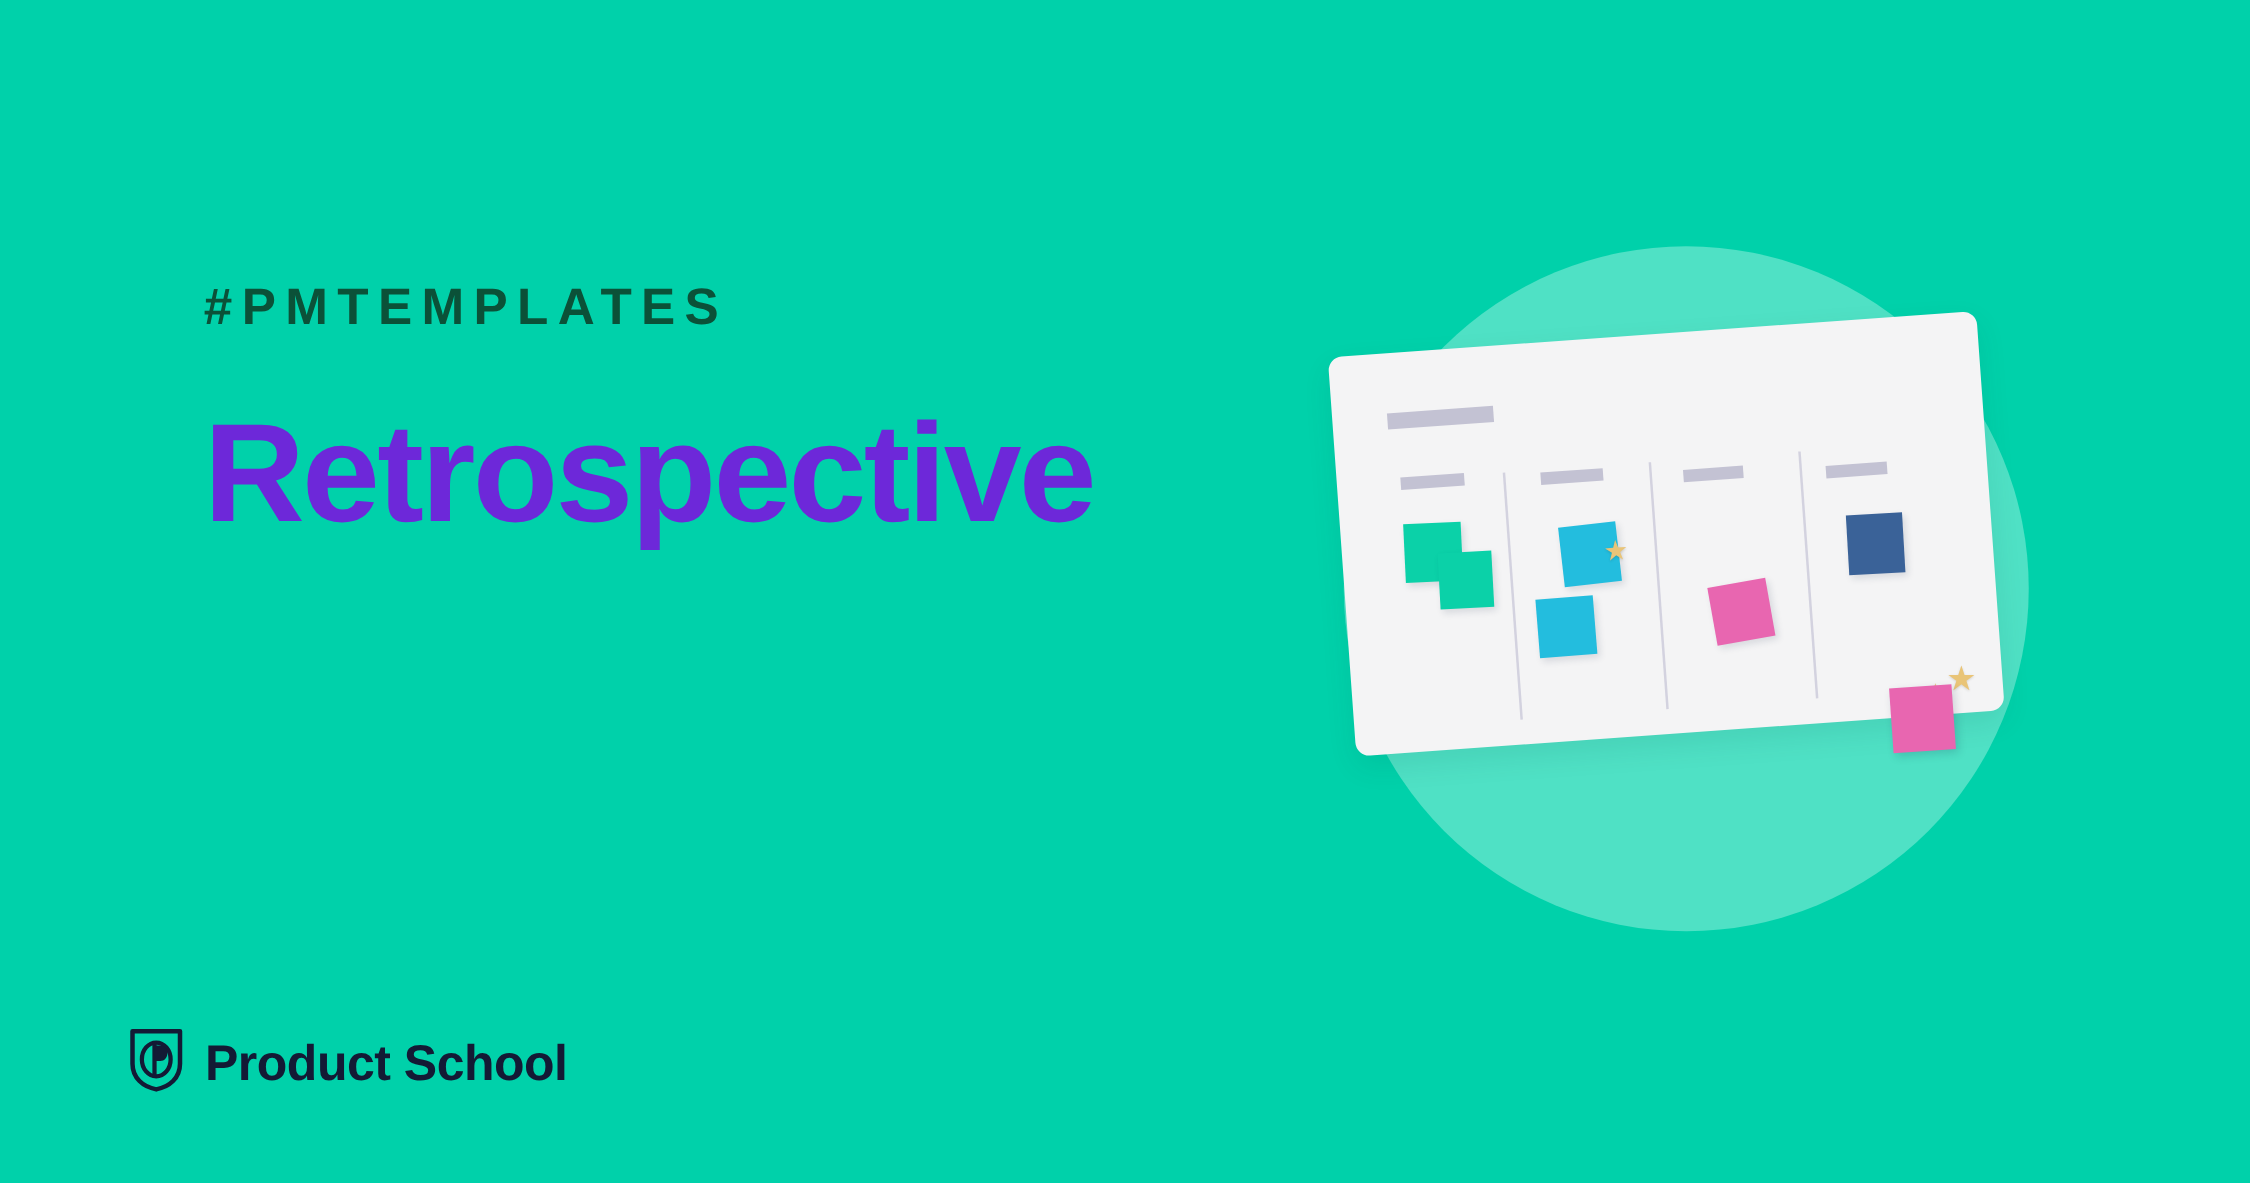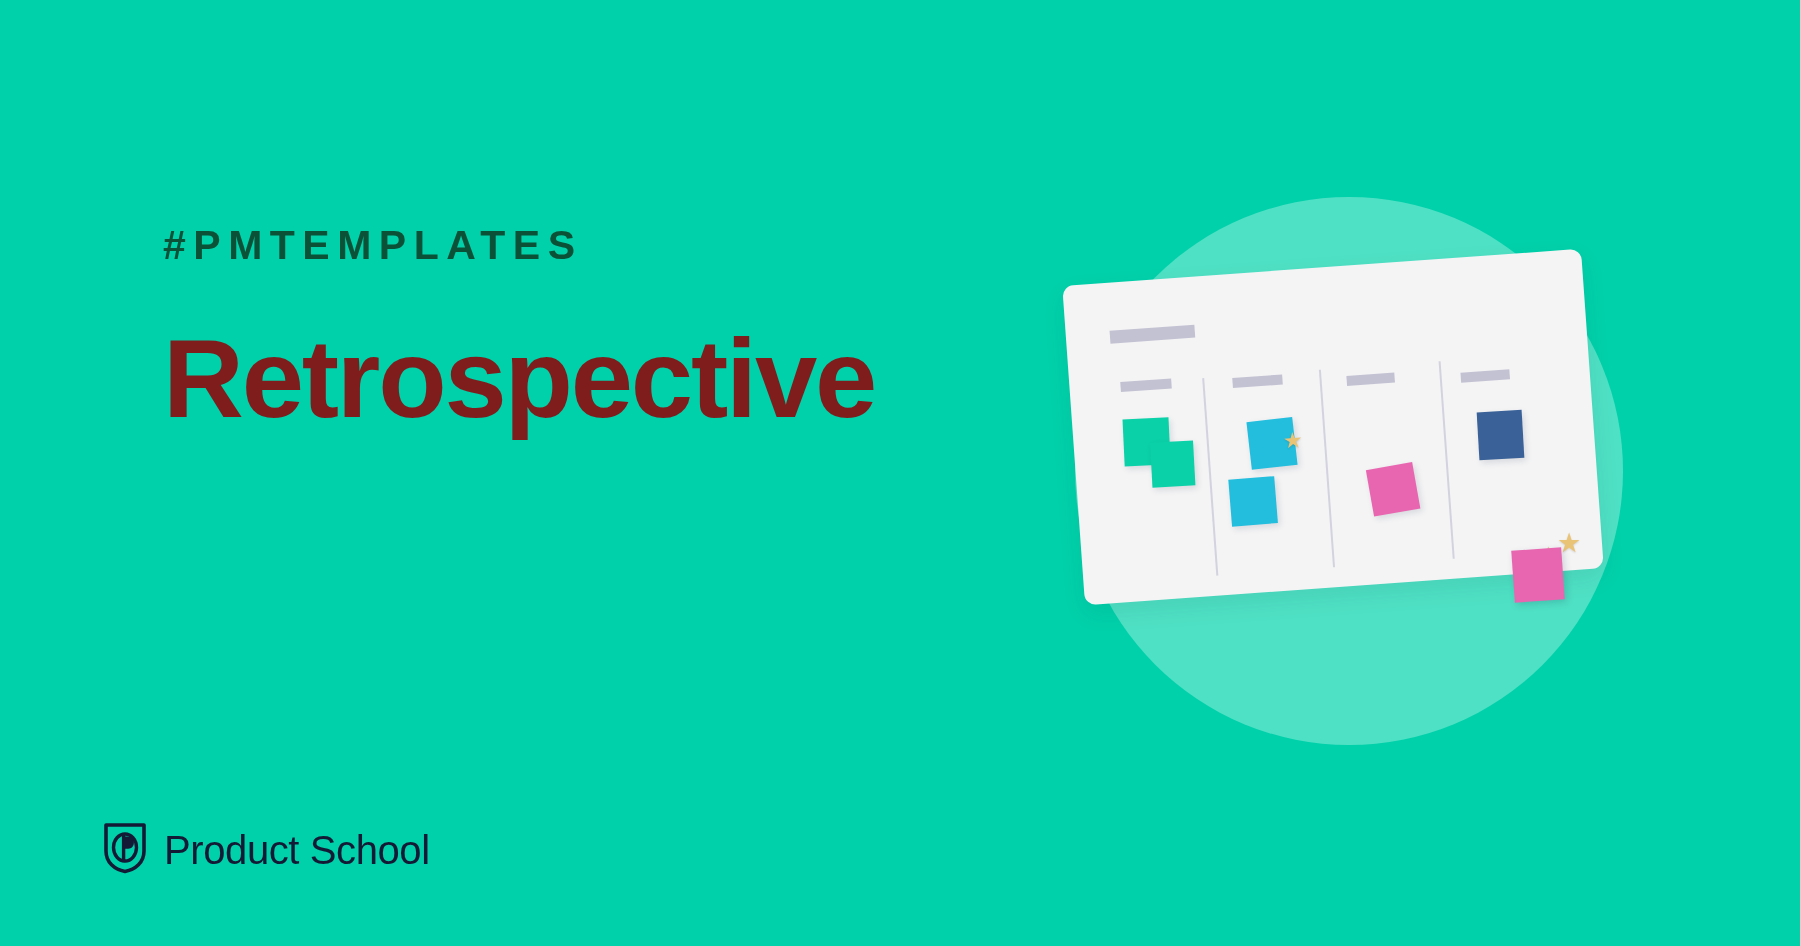--- a/index.html
+++ b/index.html
@@ -36,21 +36,21 @@
     letter-spacing: 7.5px;
     color: #0b5138;
     line-height: 1;
     margin: 0 0 48px 0;
     white-space: nowrap;
   }
 
   .headline {
     font-size: 112px;
     font-weight: bold;
-    color: #7f1d1d;
+    color: #6d28d9;
     line-height: 1.16;
     letter-spacing: -2.2px;
     margin: 0;
   }
   .headline .line {
     display: block;
     white-space: nowrap;
   }
 
   
@@ -58,21 +58,21 @@
     position: absolute;
     left: 103px;
     top: 822px;
     display: flex;
     align-items: center;
     gap: 17px;
   }
   .logo-mark { display: block; }
   .logo-text {
     font-size: 40px;
-    font-weight: normal;
+    font-weight: bold;
     color: #131a35;
     letter-spacing: -0.4px;
     line-height: 1;
     white-space: nowrap;
   }
 
   
   .illustration {
     position: absolute;
     left: 1065px;

